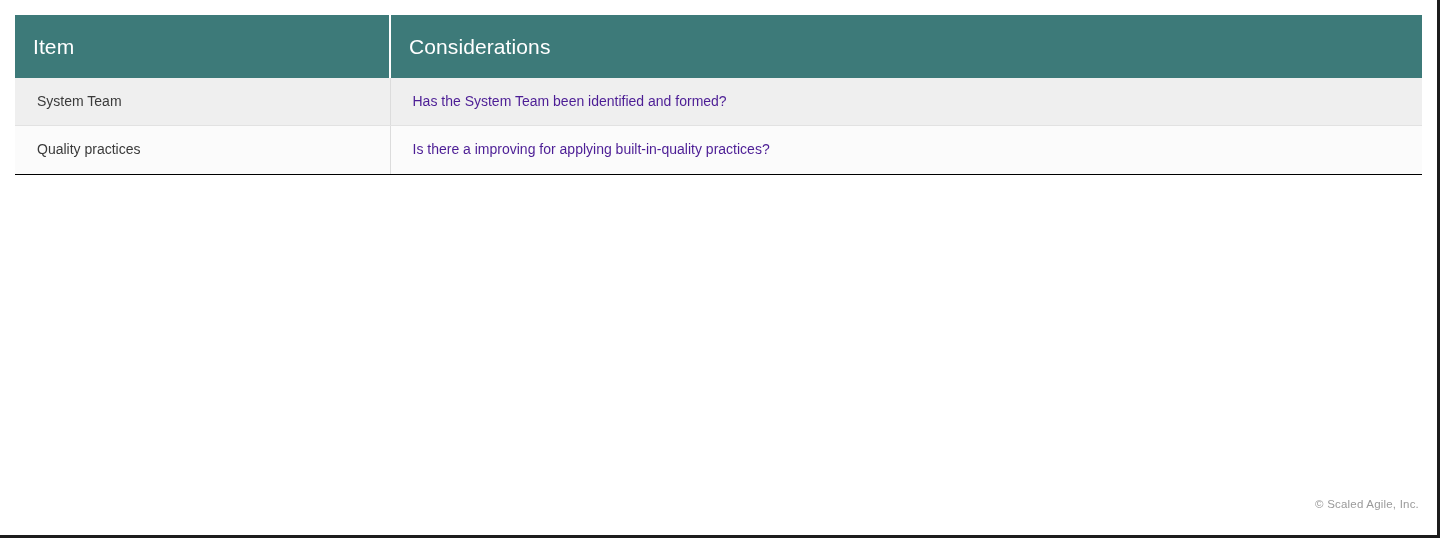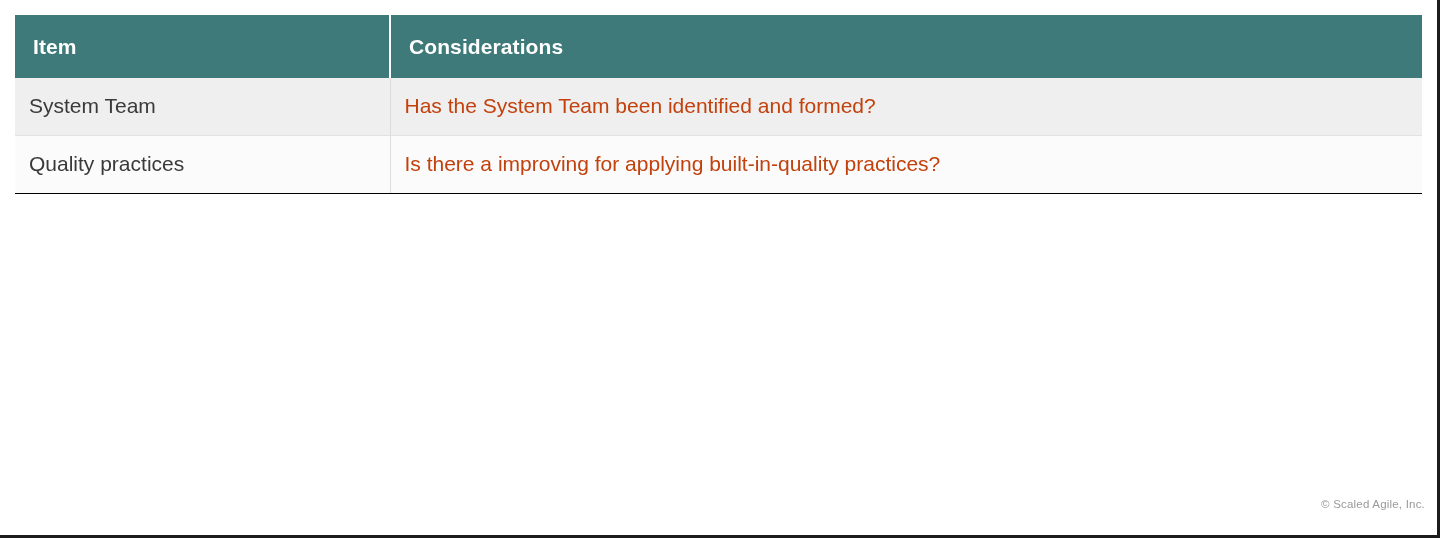--- a/index.html
+++ b/index.html
@@ -36,59 +36,59 @@
     border-collapse: collapse;
     table-layout: fixed;
   }
   table.checklist col.c-item { width: 375px; }
   table.checklist col.c-cons { width: auto; }
 
   thead th {
     background: #3d7a79;
     color: #ffffff;
     font-size: 21px;
-    font-weight: bold;
+    font-weight: normal;
     text-align: left;
     padding: 16px 0 16px 18px;
     height: 63px;
     box-sizing: border-box;
     vertical-align: middle;
     letter-spacing: 0.1px;
   }
   thead th.th-item {
     border-right: 2px solid #ffffff;
   }
   tbody td {
-    font-size: 21px;
+    font-size: 14px;
     color: #333333;
-    padding: 14px 16px 14px 14px;
+    padding: 14px 16px 14px 22px;
     vertical-align: middle;
     line-height: 1.38;
     border-bottom: 1px solid #e2e2e2;
     box-sizing: border-box;
   }
   tbody tr.row-odd td {
     background: #efefef;
   }
   tbody tr.row-even td {
     background: #fbfbfb;
   }
   tbody td.cell-item {
     border-right: 1px solid #dcdcdc;
     color: #3a3a3a;
   }
   tbody td.cell-cons {
-    color: #c2410c;
+    color: #4c1d95;
   }
   tbody tr:last-child td {
     border-bottom: 1px solid #000000;
   }
   .footer-note {
     position: absolute;
-    right: 12px;
+    right: 18px;
     top: 498px;
     font-size: 11.5px;
     color: #9a9a9a;
     letter-spacing: 0.2px;
     white-space: nowrap;
   }
 </style>
 </head>
 <body>
 

